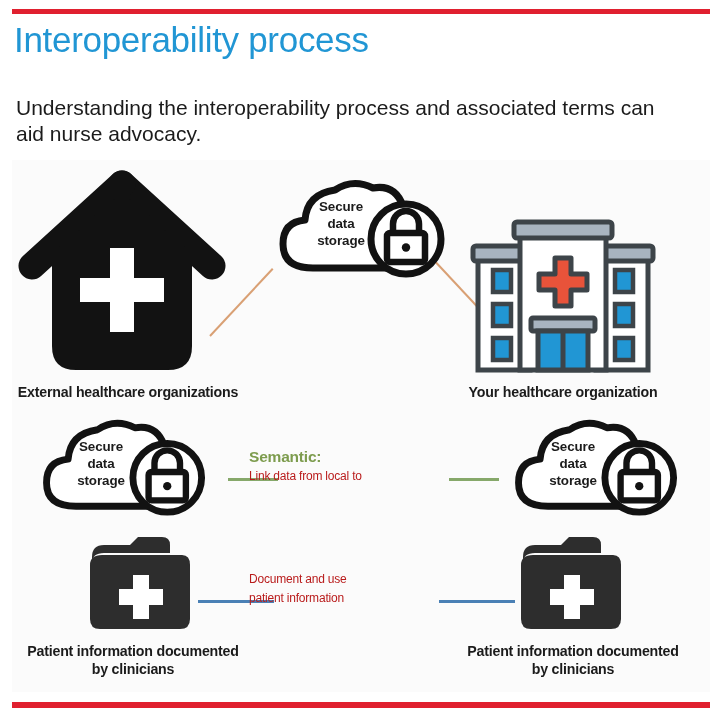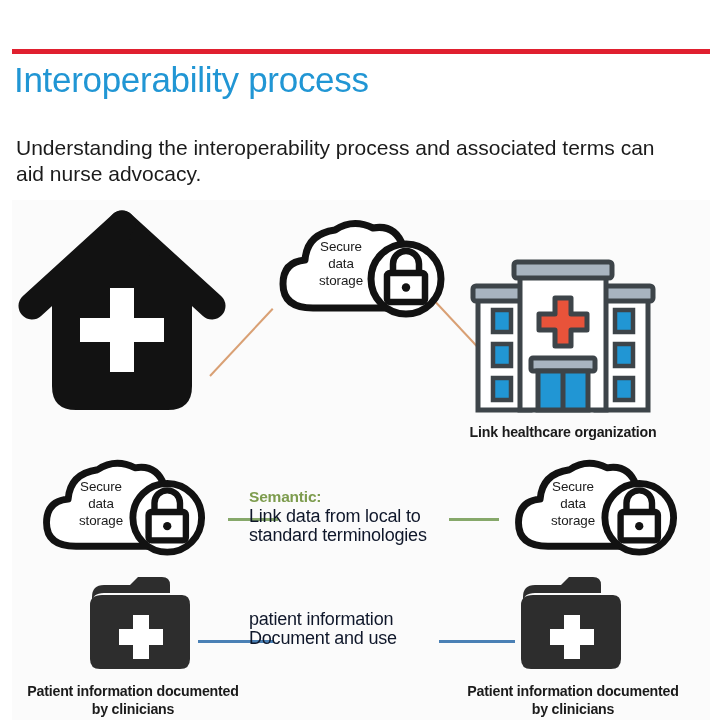--- a/index.html
+++ b/index.html
@@ -2,21 +2,21 @@
 <html><head>
 <meta charset="utf-8">
 <style>
   * { box-sizing: border-box; margin: 0; padding: 0; }
   html, body {
     width: 720px; height: 720px;
     background: #ffffff;
     font-family: "Liberation Sans", sans-serif;
     overflow: hidden;
   }
-  .page { position: relative; width: 720px; height: 676px; background: #ffffff; margin-top: 40px; }
+  .page { position: relative; width: 720px; height: 676px; background: #ffffff; }
 
   .rule-top {
     position: absolute; left: 12px; top: 9px;
     width: 698px; height: 5px; background: #e0202f;
   }
   .rule-bottom {
     position: absolute; left: 12px; top: 702px;
     width: 698px; height: 6px; background: #e0202f;
   }
 
@@ -53,30 +53,30 @@
 
   
   .center-label { position: absolute; text-align: left; width: 230px; }
   .center-label .kicker {
     font-size: 15.5px; font-weight: 700; letter-spacing: -0.2px;
     display: block; margin-bottom: 1px;
   }
   .kicker-green { color: #7d9c4e; }
   .kicker-blue  { color: #1a6fa8; }
   .center-label .desc {
-    font-size: 18px; line-height: 19px; color: #0f172a;
+    font-size: 12px; line-height: 19px; color: #b91c1c;
     font-weight: 400; letter-spacing: -0.2px; display: block;
   }
 
   
   .cloud-wrap { position: absolute; }
   .cloud-text {
     position: absolute; text-align: center;
     font-size: 13.4px; line-height: 17px; color: #1b1b1b;
-    font-weight: 400; letter-spacing: -0.1px;
+    font-weight: 700; letter-spacing: -0.1px;
   }
   svg { display: block; overflow: visible; }
 </style>
 </head>
 <body>
 
 <div class="page">
 
   <div class="rule-top"></div>
 
@@ -90,20 +90,21 @@
     <div class="conn conn-orange" style="left:418px; top:95px; width:92px; transform:rotate(47deg);"></div>
 
     <div class="node" style="left:10px; top:10px;">
       <svg width="200" height="208" viewBox="0 0 200 208">
         <path d="M100 14 L190 96" stroke="#121212" stroke-width="27" stroke-linecap="round" fill="none"></path>
         <path d="M100 14 L10 96" stroke="#121212" stroke-width="27" stroke-linecap="round" fill="none"></path>
         <path d="M30 84 L100 22 L170 84 L170 176 Q170 200 146 200 L54 200 Q30 200 30 176 Z" fill="#121212"></path>
         <path d="M88 78 L112 78 L112 108 L142 108 L142 132 L112 132 L112 162 L88 162 L88 132 L58 132 L58 108 L88 108 Z" fill="#ffffff"></path>
       </svg>
     </div>
+    <div class="caption" style="left:0px; top:223px; width:232px;">External healthcare organizations</div>
 
     <div class="cloud-wrap" style="left:263px; top:16px;">
       <svg width="180" height="108" viewBox="0 0 180 108">
         <path d="M38 92 Q8 92 8 68 Q8 46 30 44 Q32 18 60 14 Q78 2 98 12 Q120 8 128 30 Q156 30 158 56 Q160 88 132 92 Z" fill="#ffffff" stroke="#121212" stroke-width="7" stroke-linejoin="round"></path>
         <circle cx="131" cy="63" r="35" fill="#ffffff" stroke="#121212" stroke-width="7"></circle>
         <path d="M118 58 L118 48 a13 13 0 0 1 26 0 L144 58" fill="none" stroke="#121212" stroke-width="6.5"></path>
         <rect x="112" y="57" width="38" height="29" rx="3" fill="none" stroke="#121212" stroke-width="6.5"></rect>
         <circle cx="131" cy="71.5" r="4.2" fill="#121212"></circle>
       </svg>
       <div class="cloud-text" style="left:20px; top:22px; width:92px;">
@@ -135,21 +136,21 @@
 
         <rect x="23" y="52" width="18" height="22" fill="#2196d4" stroke="#3d4449" stroke-width="4.5"></rect>
         <rect x="23" y="86" width="18" height="22" fill="#2196d4" stroke="#3d4449" stroke-width="4.5"></rect>
         <rect x="23" y="120" width="18" height="22" fill="#2196d4" stroke="#3d4449" stroke-width="4.5"></rect>
 
         <rect x="145" y="52" width="18" height="22" fill="#2196d4" stroke="#3d4449" stroke-width="4.5"></rect>
         <rect x="145" y="86" width="18" height="22" fill="#2196d4" stroke="#3d4449" stroke-width="4.5"></rect>
         <rect x="145" y="120" width="18" height="22" fill="#2196d4" stroke="#3d4449" stroke-width="4.5"></rect>
       </svg>
     </div>
-    <div class="caption" style="left:441px; top:223px; width:220px;">Link healthcare organization</div>
+    <div class="caption" style="left:441px; top:223px; width:220px;">Your healthcare organization</div>
 
     <div class="conn conn-green" style="left:216px; top:318px; width:50px;"></div>
     <div class="conn conn-green" style="left:437px; top:318px; width:50px;"></div>
 
     <div class="cloud-wrap" style="left:15px; top:256px;">
       <svg width="200" height="106" viewBox="0 0 180 108">
         <path d="M38 92 Q8 92 8 68 Q8 46 30 44 Q32 18 60 14 Q78 2 98 12 Q120 8 128 30 Q156 30 158 56 Q160 88 132 92 Z" fill="#ffffff" stroke="#121212" stroke-width="7" stroke-linejoin="round"></path>
         <circle cx="131" cy="63" r="35" fill="#ffffff" stroke="#121212" stroke-width="7"></circle>
         <path d="M118 58 L118 48 a13 13 0 0 1 26 0 L144 58" fill="none" stroke="#121212" stroke-width="6.5"></path>
         <rect x="112" y="57" width="38" height="29" rx="3" fill="none" stroke="#121212" stroke-width="6.5"></rect>
@@ -158,21 +159,20 @@
       <div class="cloud-text" style="left:22px; top:22px; width:104px;">
         <span>Secure</span><br>
         <span>data</span><br>
         <span>storage</span>
       </div>
     </div>
 
     <div class="center-label" style="left:237px; top:288px;">
       <span class="kicker kicker-green">Semantic:</span>
       <span class="desc">Link data from local to</span>
-      <span class="desc">standard terminologies</span>
     </div>
 
     <div class="cloud-wrap" style="left:487px; top:256px;">
       <svg width="200" height="106" viewBox="0 0 180 108">
         <path d="M38 92 Q8 92 8 68 Q8 46 30 44 Q32 18 60 14 Q78 2 98 12 Q120 8 128 30 Q156 30 158 56 Q160 88 132 92 Z" fill="#ffffff" stroke="#121212" stroke-width="7" stroke-linejoin="round"></path>
         <circle cx="131" cy="63" r="35" fill="#ffffff" stroke="#121212" stroke-width="7"></circle>
         <path d="M118 58 L118 48 a13 13 0 0 1 26 0 L144 58" fill="none" stroke="#121212" stroke-width="6.5"></path>
         <rect x="112" y="57" width="38" height="29" rx="3" fill="none" stroke="#121212" stroke-width="6.5"></rect>
         <circle cx="131" cy="71.5" r="4.2" fill="#121212"></circle>
       </svg>
@@ -192,22 +192,22 @@
         <path d="M4 30 Q4 20 16 20 L96 20 Q104 20 104 30 L104 84 Q104 94 94 94 L14 94 Q4 94 4 84 Z" fill="#2d2d2d"></path>
         <path d="M47 40 L63 40 L63 54 L77 54 L77 70 L63 70 L63 84 L47 84 L47 70 L33 70 L33 54 L47 54 Z" fill="#ffffff"></path>
       </svg>
     </div>
     <div class="caption" style="left:0px; top:482px; width:242px;">
       <span>Patient information documented</span><br>
       <span>by clinicians</span>
     </div>
 
     <div class="center-label" style="left:237px; top:410px;">
+      <span class="desc">Document and use</span>
       <span class="desc">patient information</span>
-      <span class="desc">Document and use</span>
     </div>
 
     <div class="node" style="left:505px; top:375px;">
       <svg width="112" height="100" viewBox="0 0 112 100">
         <path d="M6 22 Q6 10 18 10 L44 10 L52 2 L76 2 Q84 2 84 10 L84 18 L18 18 Q6 18 6 28 Z" fill="#2d2d2d"></path>
         <path d="M4 30 Q4 20 16 20 L96 20 Q104 20 104 30 L104 84 Q104 94 94 94 L14 94 Q4 94 4 84 Z" fill="#2d2d2d"></path>
         <path d="M47 40 L63 40 L63 54 L77 54 L77 70 L63 70 L63 84 L47 84 L47 70 L33 70 L33 54 L47 54 Z" fill="#ffffff"></path>
       </svg>
     </div>
     <div class="caption" style="left:440px; top:482px; width:242px;">

